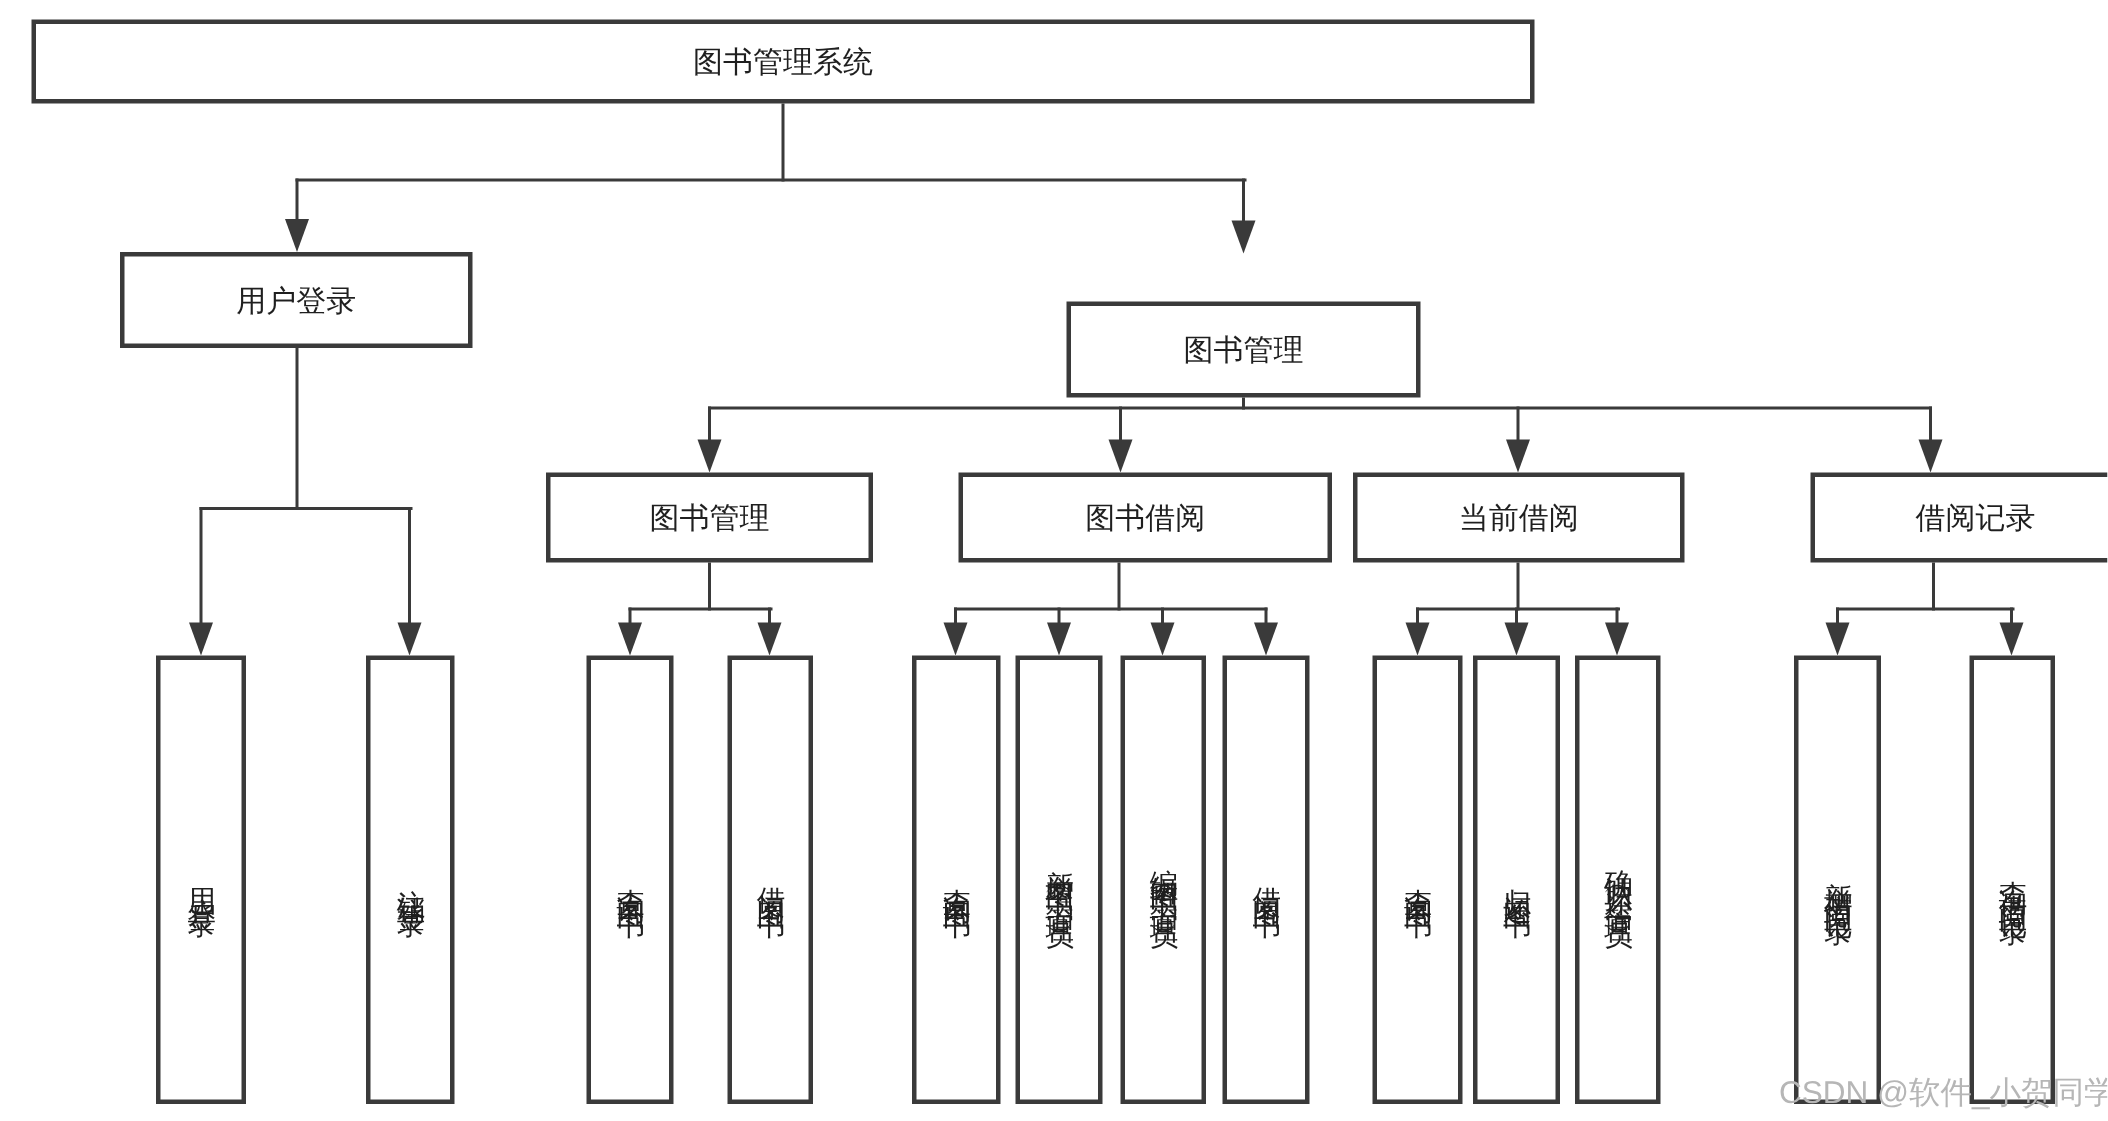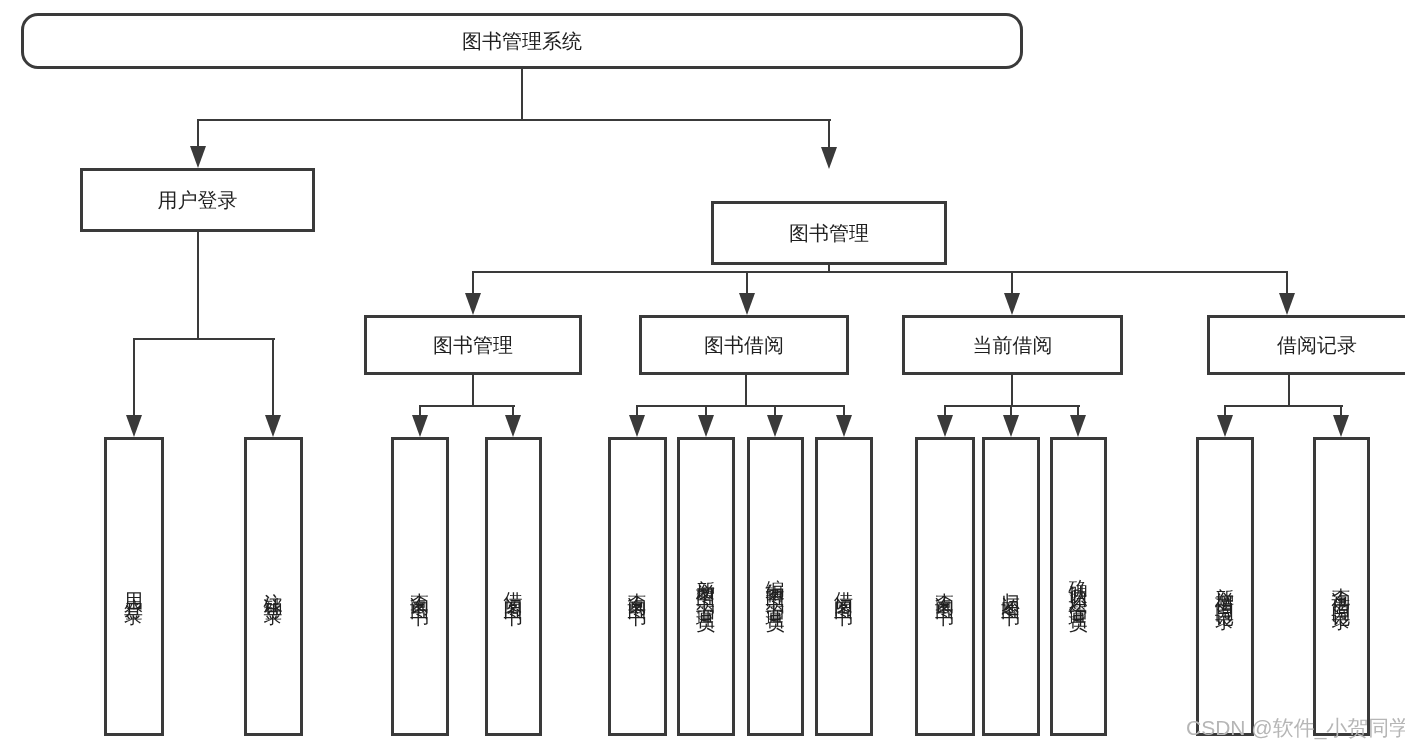--- a/index.html
+++ b/index.html
@@ -88,35 +88,35 @@
   <div class="vline" style="left:1077px; top:405px; height:11px;"></div>
   <div class="ahead" style="left:1070px; top:415px;"></div>
 
   <div class="vline" style="left:1288px; top:374px; height:33px;"></div>
   <div class="hline" style="left:1224px; top:405px; width:119px;"></div>
   <div class="vline" style="left:1224px; top:405px; height:11px;"></div>
   <div class="ahead" style="left:1217px; top:415px;"></div>
   <div class="vline" style="left:1340px; top:405px; height:11px;"></div>
   <div class="ahead" style="left:1333px; top:415px;"></div>
 
-  <div class="box" style="left:21px; top:13px; width:1002px; height:56px;border-radius:17px;">
+  <div class="box" style="left:21px; top:13px; width:1002px; height:56px;">
     <span>图书管理系统</span>
   </div>
 
   <div class="box" style="left:80px; top:168px; width:235px; height:64px;">
     <span>用户登录</span>
   </div>
   <div class="box" style="left:711px; top:169px; width:236px; height:64px;margin-top:32px;">
     <span>图书管理</span>
   </div>
 
   <div class="box" style="left:364px; top:315px; width:218px; height:60px;">
     <span>图书管理</span>
   </div>
-  <div class="box" style="left:639px; top:315px; width:210px; height:60px;">
+  <div class="box" style="left:639px; top:315px; width:249px; height:60px;">
     <span>图书借阅</span>
   </div>
   <div class="box" style="left:902px; top:315px; width:221px; height:60px;text-align:right;">
     <span>当前借阅</span>
   </div>
   <div class="box" style="left:1207px; top:315px; width:220px; height:60px;">
     <span>借阅记录</span>
   </div>
 
   <div class="box leaf" style="left:104px; top:437px; width:60px; height:299px;">

